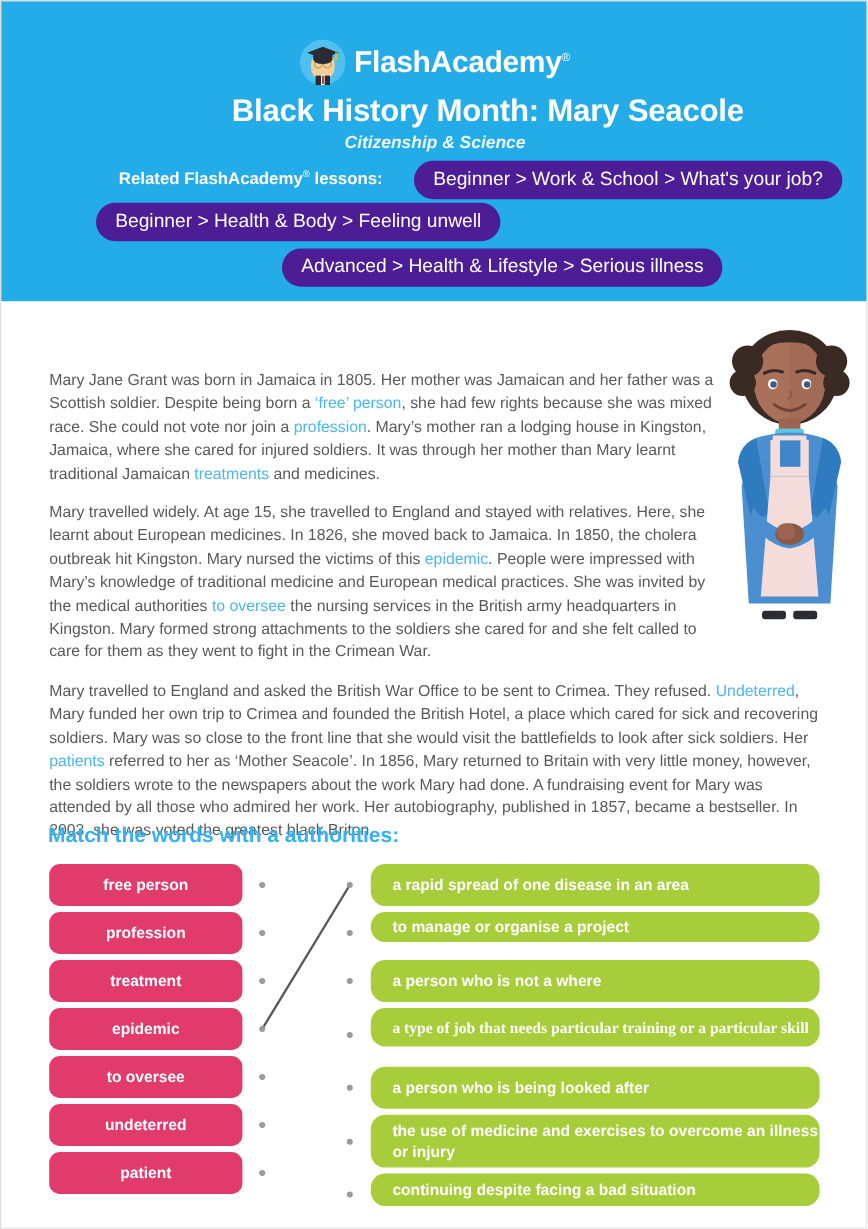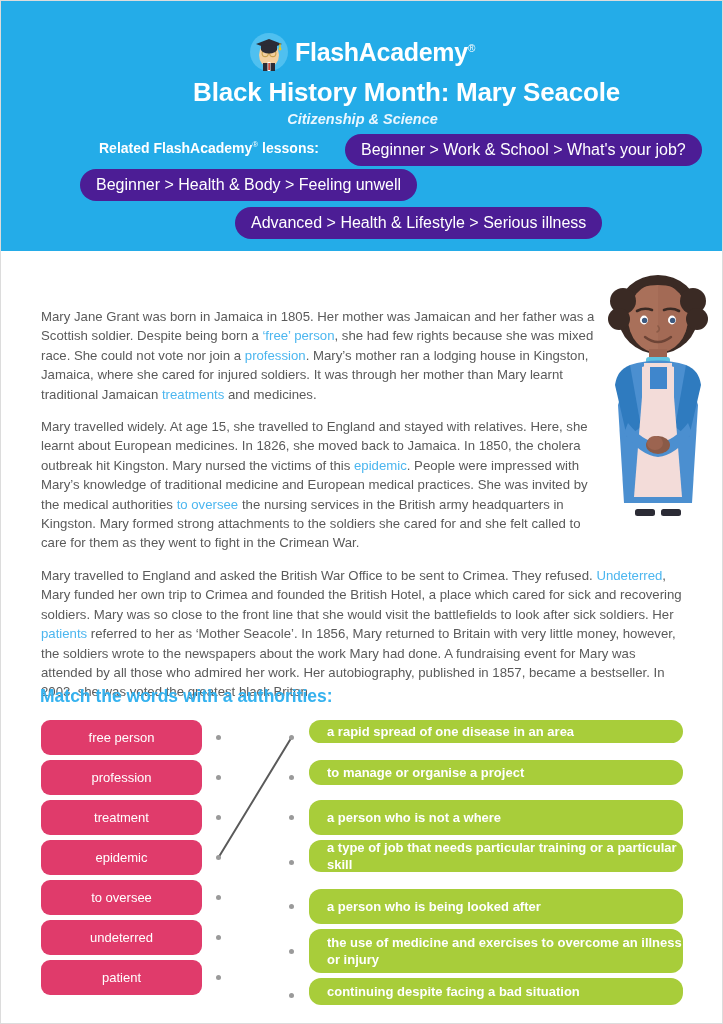--- a/index.html
+++ b/index.html
@@ -158,21 +158,21 @@
 
   .word-pill {
     position: absolute;
     left: 40px;
     width: 161px;
     height: 35px;
     background: #e03b6b;
     border-radius: 9px;
     color: #ffffff;
     font-size: 13px;
-    font-weight: normal;
+    font-weight: bold;
     display: flex;
     align-items: center;
     justify-content: center;
     box-sizing: border-box;
   }
 
   .def-pill {
     position: absolute;
     left: 308px;
     width: 374px;
@@ -319,27 +319,27 @@
       <div class="word-pill" style="top: 85px;">treatment</div>
       <div class="dot dot-l" style="top: 100px;"></div>
       <div class="word-pill" style="top: 125px;">epidemic</div>
       <div class="dot dot-l" style="top: 140px;"></div>
       <div class="word-pill" style="top: 165px;">to oversee</div>
       <div class="dot dot-l" style="top: 180px;"></div>
       <div class="word-pill" style="top: 205px;">undeterred</div>
       <div class="dot dot-l" style="top: 220px;"></div>
       <div class="word-pill" style="top: 245px;">patient</div>
       <div class="dot dot-l" style="top: 260px;"></div>
-      <div class="def-pill" style="top: 5px; height: 23px; text-align: right;">a rapid spread of one disease in an area</div>
+      <div class="def-pill" style="top: 5px; height: 35px; text-align: right;">a rapid spread of one disease in an area</div>
       <div class="dot dot-r" style="top: 20px;"></div>
       <div class="def-pill" style="top: 45px; height: 25px;">to manage or organise a project</div>
       <div class="dot dot-r" style="top: 60px;"></div>
       <div class="def-pill" style="top: 85px; height: 35px;">a person who is not a where</div>
       <div class="dot dot-r" style="top: 100px;"></div>
-      <div class="def-pill" style="top: 125px; height: 32px;">a type of job that needs particular training or a particular skill</div>
+      <div class="def-pill" style="top: 125px; height: 32px; font-family: Liberation Serif, serif;">a type of job that needs particular training or a particular skill</div>
       <div class="dot dot-r" style="top: 144.5px;"></div>
       <div class="def-pill" style="top: 174px; height: 35px;">a person who is being looked after</div>
       <div class="dot dot-r" style="top: 189px;"></div>
       <div class="def-pill" style="top: 214px; height: 44px;">the use of medicine and exercises to overcome an illness or injury</div>
       <div class="dot dot-r" style="top: 233.5px;"></div>
       <div class="def-pill" style="top: 263px; height: 27px;">continuing despite facing a bad situation</div>
       <div class="dot dot-r" style="top: 278px;"></div>
     </div>
 
 </div>

